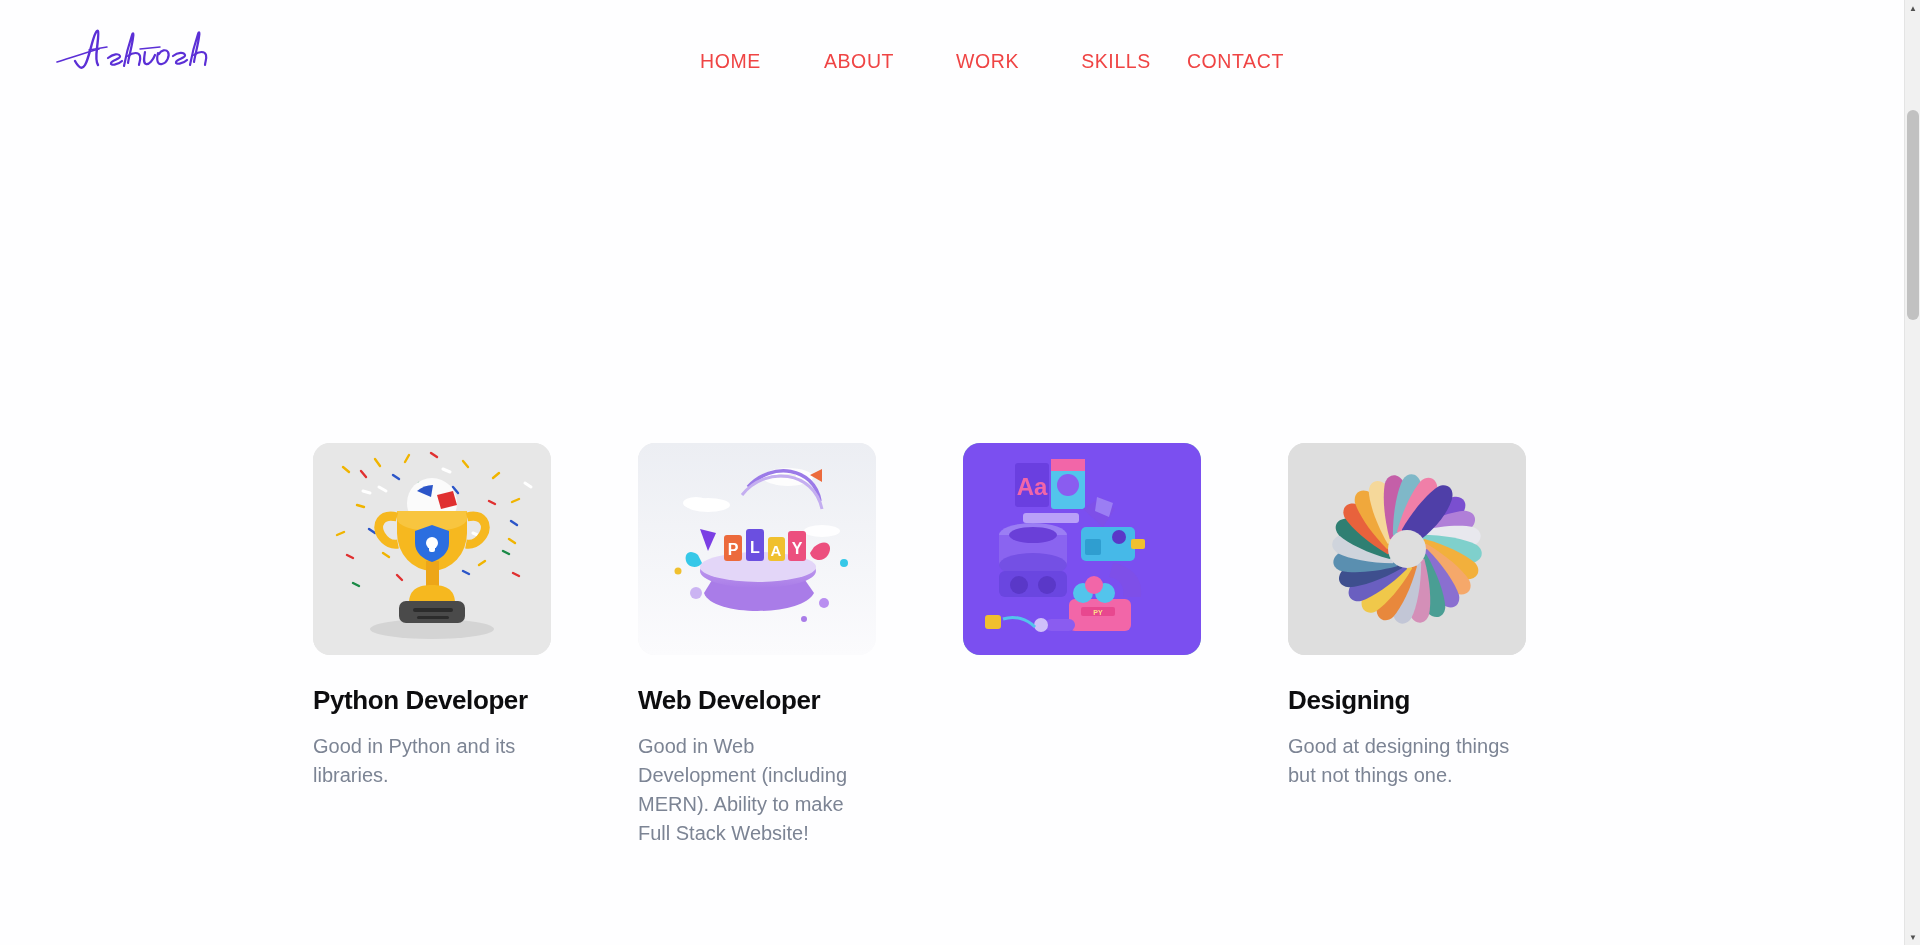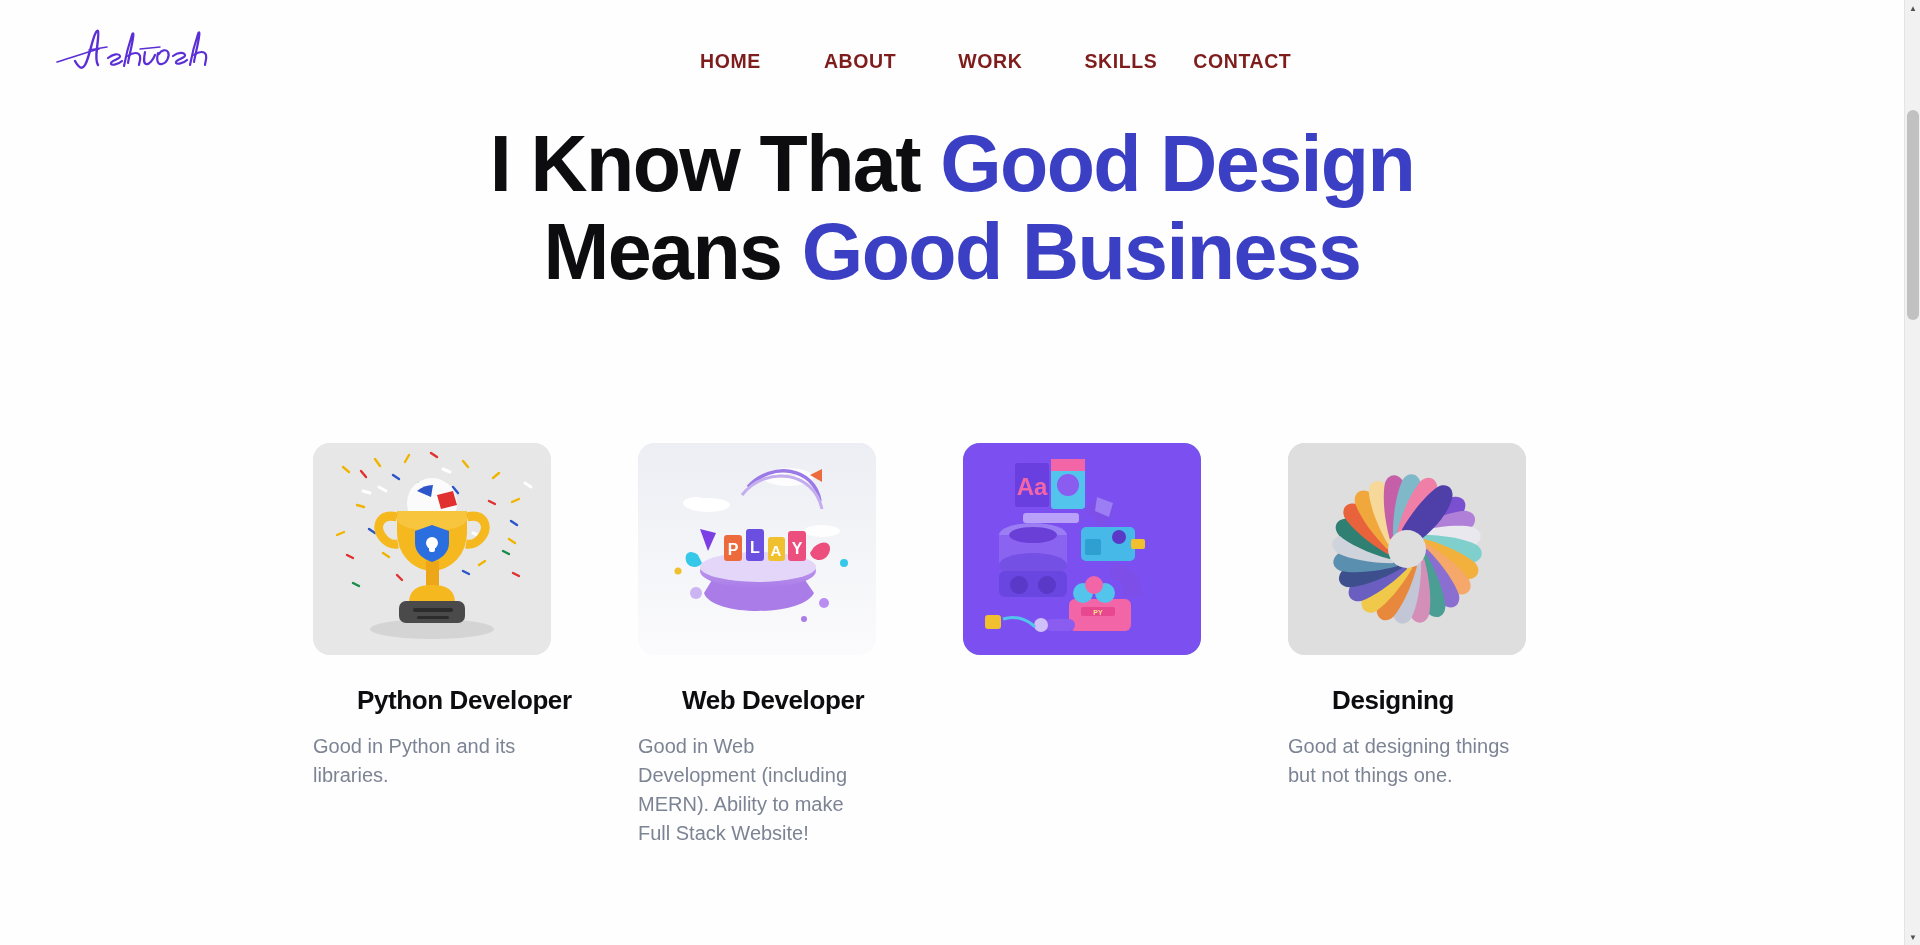--- a/index.html
+++ b/index.html
@@ -41,23 +41,23 @@
     position: absolute;
     left: 700px; top: 44px;
     display: flex;
     gap: 0px;
     align-items: center;
   }
   .nav-link {
     font-family: "Liberation Sans", sans-serif;
     font-size: 19.5px;
     letter-spacing: 0.6px;
-    color: #7f1d1d;
+    color: #ef4444;
     text-decoration: none;
-    font-weight: 700;
+    font-weight: 400;
     padding: 6px 0;
     cursor: pointer;
     white-space: nowrap;
   }
   .nav-gap-1 { margin-right: 63px; }
   .nav-gap-2 { margin-right: 62px; }
   .nav-gap-3 { margin-right: 62px; }
   .nav-gap-4 { margin-right: 36px; }
 
   
@@ -93,21 +93,20 @@
   }
   .card-title {
     margin-top: 30px;
     font-family: "Liberation Sans", sans-serif;
     font-weight: 700;
     font-size: 26px;
     line-height: 1.23;
     letter-spacing: -0.4px;
     color: #0d0d0f;
     max-width: 230px;
-    margin-left: 44px;
   }
   .card-desc {
     margin-top: 15px;
     font-family: Liberation Sans, sans-serif;
     font-weight: 400;
     font-size: 20px;
     line-height: 1.45;
     color: #7c8494;
     max-width: 232px;
   }
@@ -176,24 +175,20 @@
 
       <nav class="nav-links">
         <a class="nav-link nav-gap-1">HOME</a>
         <a class="nav-link nav-gap-2">ABOUT</a>
         <a class="nav-link nav-gap-3">WORK</a>
         <a class="nav-link nav-gap-4">SKILLS</a>
         <a class="nav-link">CONTACT</a>
       </nav>
     </div>
 
-    <h1 class="headline">
-      <span class="line"><span>I Know That </span><span class="accent">Good Design</span></span>
-      <span class="line"><span>Means </span><span class="accent">Good Business</span></span>
-    </h1>
 
     <div class="cards">
 
       <div class="card">
         <div class="card-thumb bg-gray">
           <svg class="art" viewBox="0 0 238 212">
             <rect width="238" height="212" fill="#e7e7e7"></rect>
             <g stroke-linecap="round">
               <g stroke="#f0b400" stroke-width="2.4">
                 <path d="M30 24 l6 5"></path>

